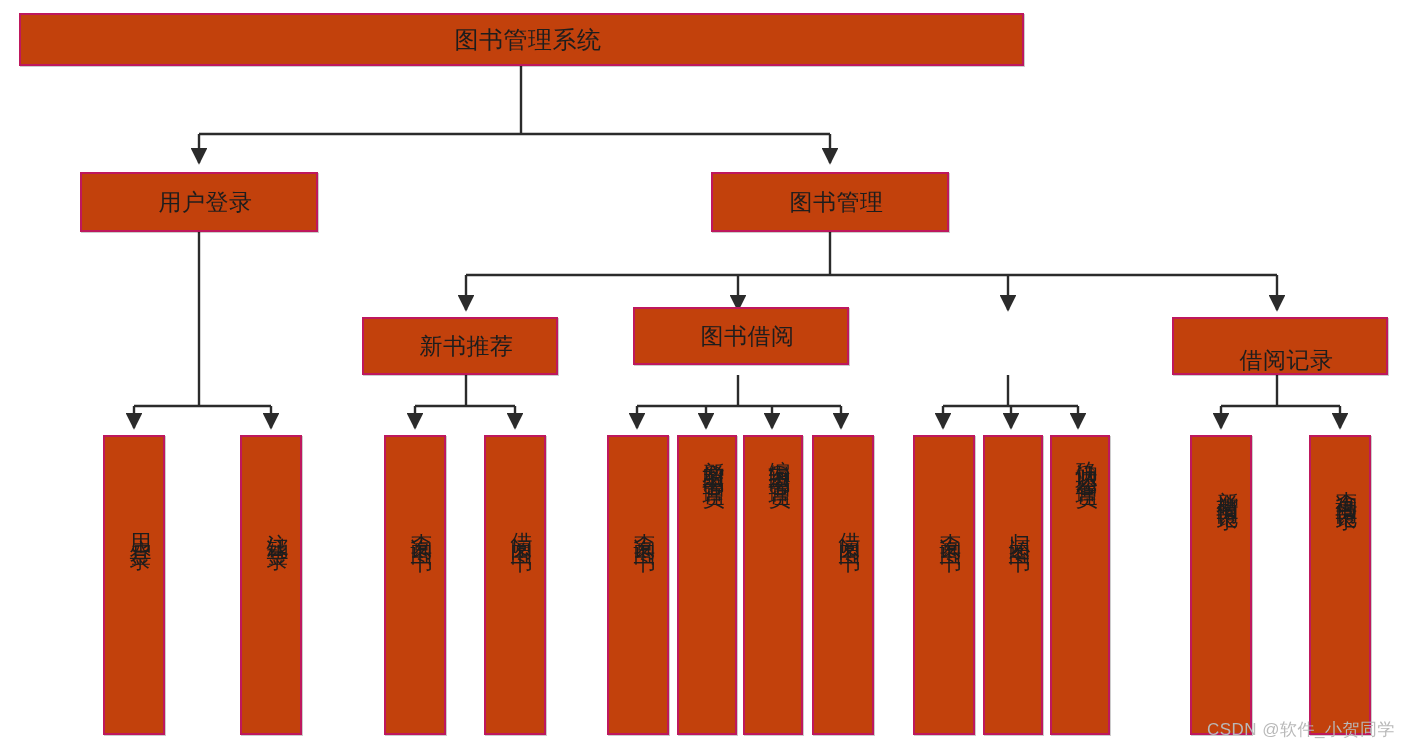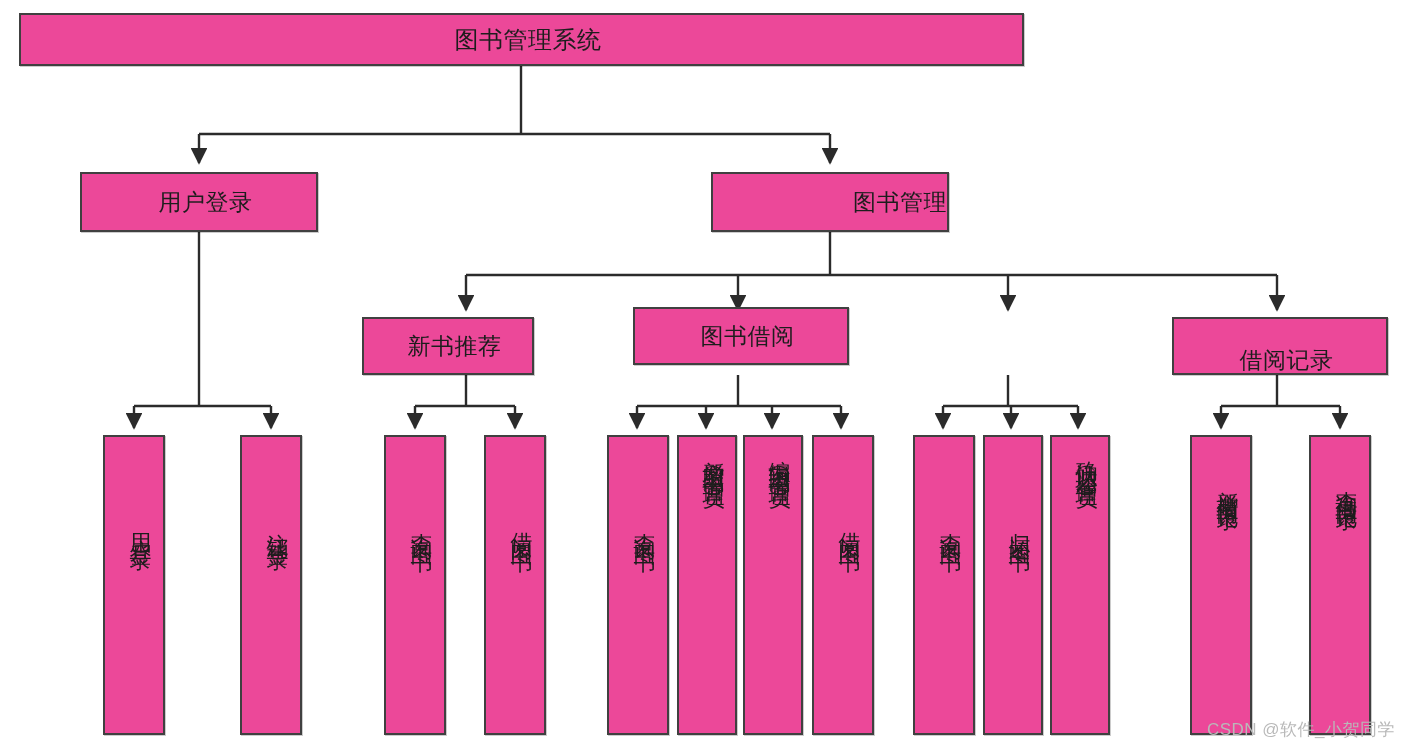--- a/index.html
+++ b/index.html
@@ -19,22 +19,22 @@
     position: absolute;
     left: 0;
     top: 0;
     width: 1405px;
     height: 747px;
     pointer-events: none;
   }
   .node {
     position: absolute;
     box-sizing: border-box;
-    border: 2px solid #404040;
-    background: #ec4899;
+    border: 2px solid #be185d;
+    background: #c2410c;
     display: flex;
     align-items: center;
     justify-content: center;
     color: #1d1d1d;
     box-shadow: 1px 1px 0 rgba(0,0,0,0.20);
     padding-left: 13px;
   }
   .node .label {
     display: block;
     text-align: center;
@@ -129,25 +129,25 @@
     </g>
   </svg>
 
   <div class="node horiz root" style="left:19px; top:13px; width:1005px; height:53px;">
     <span class="label">图书管理系统</span>
   </div>
 
   <div class="node horiz" style="left:80px; top:172px; width:238px; height:60px;">
     <span class="label">用户登录</span>
   </div>
-  <div class="node horiz" style="left:711px; top:172px; width:238px; height:60px;justify-content:flex-end;">
+  <div class="node horiz" style="left:711px; top:172px; width:238px; height:60px;">
     <span class="label">图书管理</span>
   </div>
 
-  <div class="node horiz" style="left:362px; top:317px; width:172px; height:58px;">
+  <div class="node horiz" style="left:362px; top:317px; width:196px; height:58px;">
     <span class="label">新书推荐</span>
   </div>
   <div class="node horiz" style="left:633px; top:307px; width:216px; height:58px;">
     <span class="label">图书借阅</span>
   </div>
   <div class="node horiz" style="left:1172px; top:317px; width:216px; height:58px;align-items:flex-end;">
     <span class="label">借阅记录</span>
   </div>
 
   <div class="node vert" style="left:103px; top:435px; width:62px; height:300px; padding-top:78px;">

